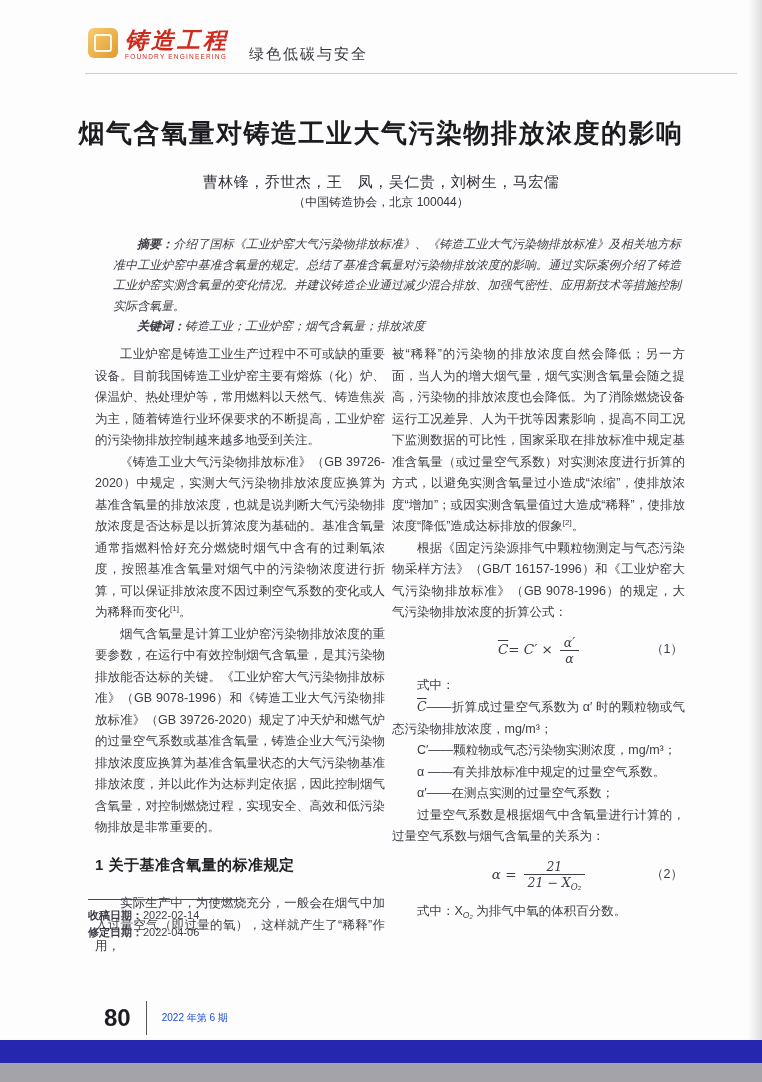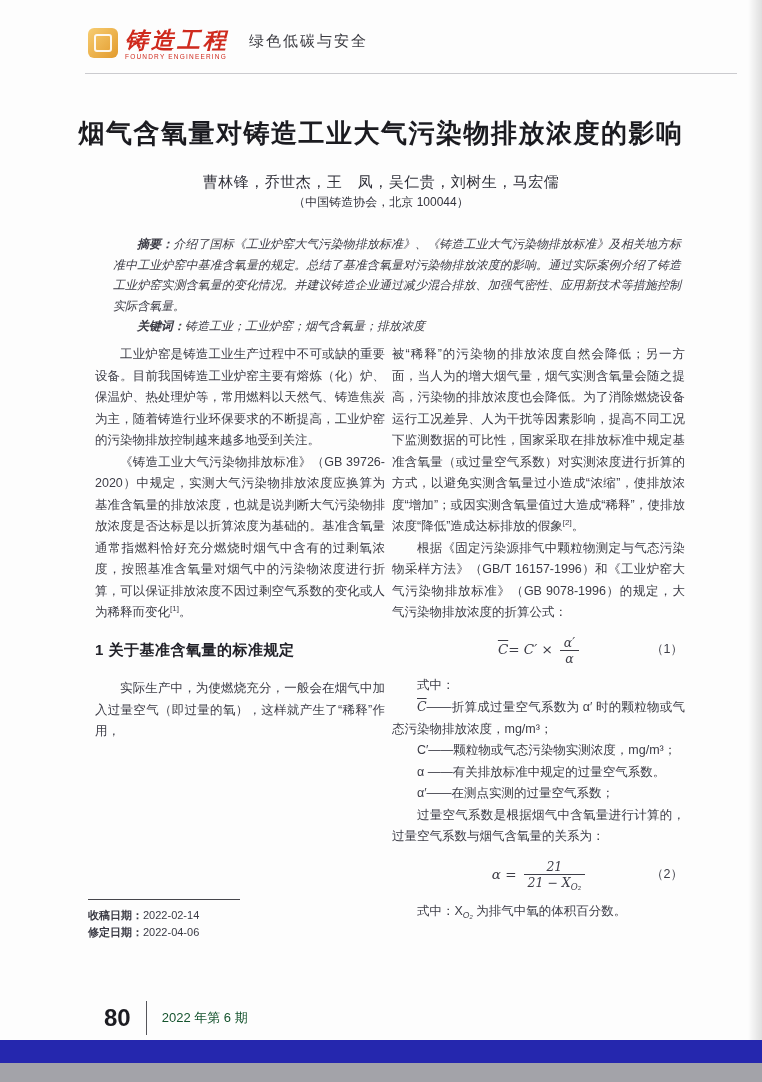--- a/index.html
+++ b/index.html
@@ -20,21 +20,21 @@
   
   .header { position:absolute; top:28px; left:88px; display:flex; align-items:flex-start; }
   .logo-icon { width:30px; height:30px; border-radius:6px; position:relative; margin-right:7px;
     background:linear-gradient(135deg,#f7cd72,#e29a2c); flex:0 0 auto; }
   .logo-icon::after { content:""; position:absolute; inset:6px;
     border:2px solid rgba(255,255,255,0.9); border-radius:3px; }
   .logo-text { display:flex; flex-direction:column; }
   .logo-cn { font-size:23px; font-weight:bold; font-style:italic; letter-spacing:3px;
     font-family:"DejaVu Serif", serif; line-height:1.05; }
   .logo-en { font-size:6.5px; letter-spacing:1.2px; margin-top:1px; }
-  .section-name { font-size:15px; color:#3a3a40; margin-left:20px; margin-top:4px; letter-spacing:2px; }
+  .section-name { font-size:15px; color:#3a3a40; margin-left:20px; margin-top:17px; letter-spacing:2px; }
   .header-rule { position:absolute; top:73px; left:85px; width:652px; border-top:1px solid #cbcbcf; }
 
   
   .title { position:absolute; top:116px; left:56px; width:650px; text-align:center;
     font-size:26px; font-weight:bold; color:#1b1b20; letter-spacing:1.5px; }
   .authors { position:absolute; top:173px; left:56px; width:650px; text-align:center;
     font-size:15px; color:#2f2f38; letter-spacing:0.5px; }
   .affiliation { position:absolute; top:194px; left:56px; width:650px; text-align:center;
     font-size:12px; color:#33333d; }
 
@@ -73,21 +73,21 @@
 
   
   .footnote { position:absolute; top:899px; left:88px; width:608px;
     font-size:11px; line-height:17px; color:#3a3a44; text-align:justify; }
   .footnote-rule { width:152px; border-top:1.5px solid #46464c; margin-bottom:7px; }
 
   
   .page-footer { position:absolute; top:1001px; left:88px; display:flex; align-items:center;margin-left:16px; }
   .page-number { font-size:24px; font-weight:bold; color:#1c1c22; }
   .footer-divider { width:1px; height:34px; background:#55555a; margin:0 15px; }
-  .issue { font-size:13px; color:#14532d; }
+  .issue { font-size:10px; color:#1d4ed8; }
 </style>
 </head>
 <body>
 
 <div class="right-shade"></div>
 <div class="bottom-bar" style="background: rgb(37, 39, 174);"></div>
 <div class="scan-strip" style="background: rgb(163, 163, 169);"></div>
 
 <div class="header">
   <div class="logo-icon"></div>
@@ -104,20 +104,21 @@
 <div class="affiliation">（中国铸造协会，北京 100044）</div>
 
 <div class="abstract-block">
   <p class="abstract-p"><span class="lbl">摘要：</span><span>介绍了国标《工业炉窑大气污染物排放标准》、《铸造工业大气污染物排放标准》及相关地方标准中工业炉窑中基准含氧量的规定。总结了基准含氧量对污染物排放浓度的影响。通过实际案例介绍了铸造工业炉窑实测含氧量的变化情况。并建议铸造企业通过减少混合排放、加强气密性、应用新技术等措施控制实际含氧量。</span></p>
   <p class="meta-line"><span class="lbl">关键词：</span><span>铸造工业；工业炉窑；烟气含氧量；排放浓度</span></p>
 </div>
 
 <div class="col col-left">
   <p>工业炉窑是铸造工业生产过程中不可或缺的重要设备。目前我国铸造工业炉窑主要有熔炼（化）炉、保温炉、热处理炉等，常用燃料以天然气、铸造焦炭为主，随着铸造行业环保要求的不断提高，工业炉窑的污染物排放控制越来越多地受到关注。</p>
   <p><span>《铸造工业大气污染物排放标准》（GB 39726-2020）中规定，实测大气污染物排放浓度应换算为基准含氧量的排放浓度，也就是说判断大气污染物排放浓度是否达标是以折算浓度为基础的。基准含氧量通常指燃料恰好充分燃烧时烟气中含有的过剩氧浓度，按照基准含氧量对烟气中的污染物浓度进行折算，可以保证排放浓度不因过剩空气系数的变化或人为稀释而变化</span><sup class="ref">[1]</sup><span>。</span></p>
+  <p>烟气含氧量是计算工业炉窑污染物排放浓度的重要参数，在运行中有效控制烟气含氧量，是其污染物排放能否达标的关键。《工业炉窑大气污染物排放标准》（GB 9078-1996）和《铸造工业大气污染物排放标准》（GB 39726-2020）规定了冲天炉和燃气炉的过量空气系数或基准含氧量，铸造企业大气污染物排放浓度应换算为基准含氧量状态的大气污染物基准排放浓度，并以此作为达标判定依据，因此控制烟气含氧量，对控制燃烧过程，实现安全、高效和低污染物排放是非常重要的。</p>
   <h2 class="section-heading">1  关于基准含氧量的标准规定</h2>
   <p>实际生产中，为使燃烧充分，一般会在烟气中加入过量空气（即过量的氧），这样就产生了“稀释”作用，</p>
 </div>
 
 <div class="col col-right">
   <p class="no-indent"><span>被“稀释”的污染物的排放浓度自然会降低；另一方面，当人为的增大烟气量，烟气实测含氧量会随之提高，污染物的排放浓度也会降低。为了消除燃烧设备运行工况差异、人为干扰等因素影响，提高不同工况下监测数据的可比性，国家采取在排放标准中规定基准含氧量（或过量空气系数）对实测浓度进行折算的方式，以避免实测含氧量过小造成“浓缩”，使排放浓度“增加”；或因实测含氧量值过大造成“稀释”，使排放浓度“降低”造成达标排放的假象</span><sup class="ref">[2]</sup><span>。</span></p>
   <p>根据《固定污染源排气中颗粒物测定与气态污染物采样方法》（GB/T 16157-1996）和《工业炉窑大气污染物排放标准》（GB 9078-1996）的规定，大气污染物排放浓度的折算公式：</p>
 
   <div class="formula-row">
     <span class="ov">C</span>

